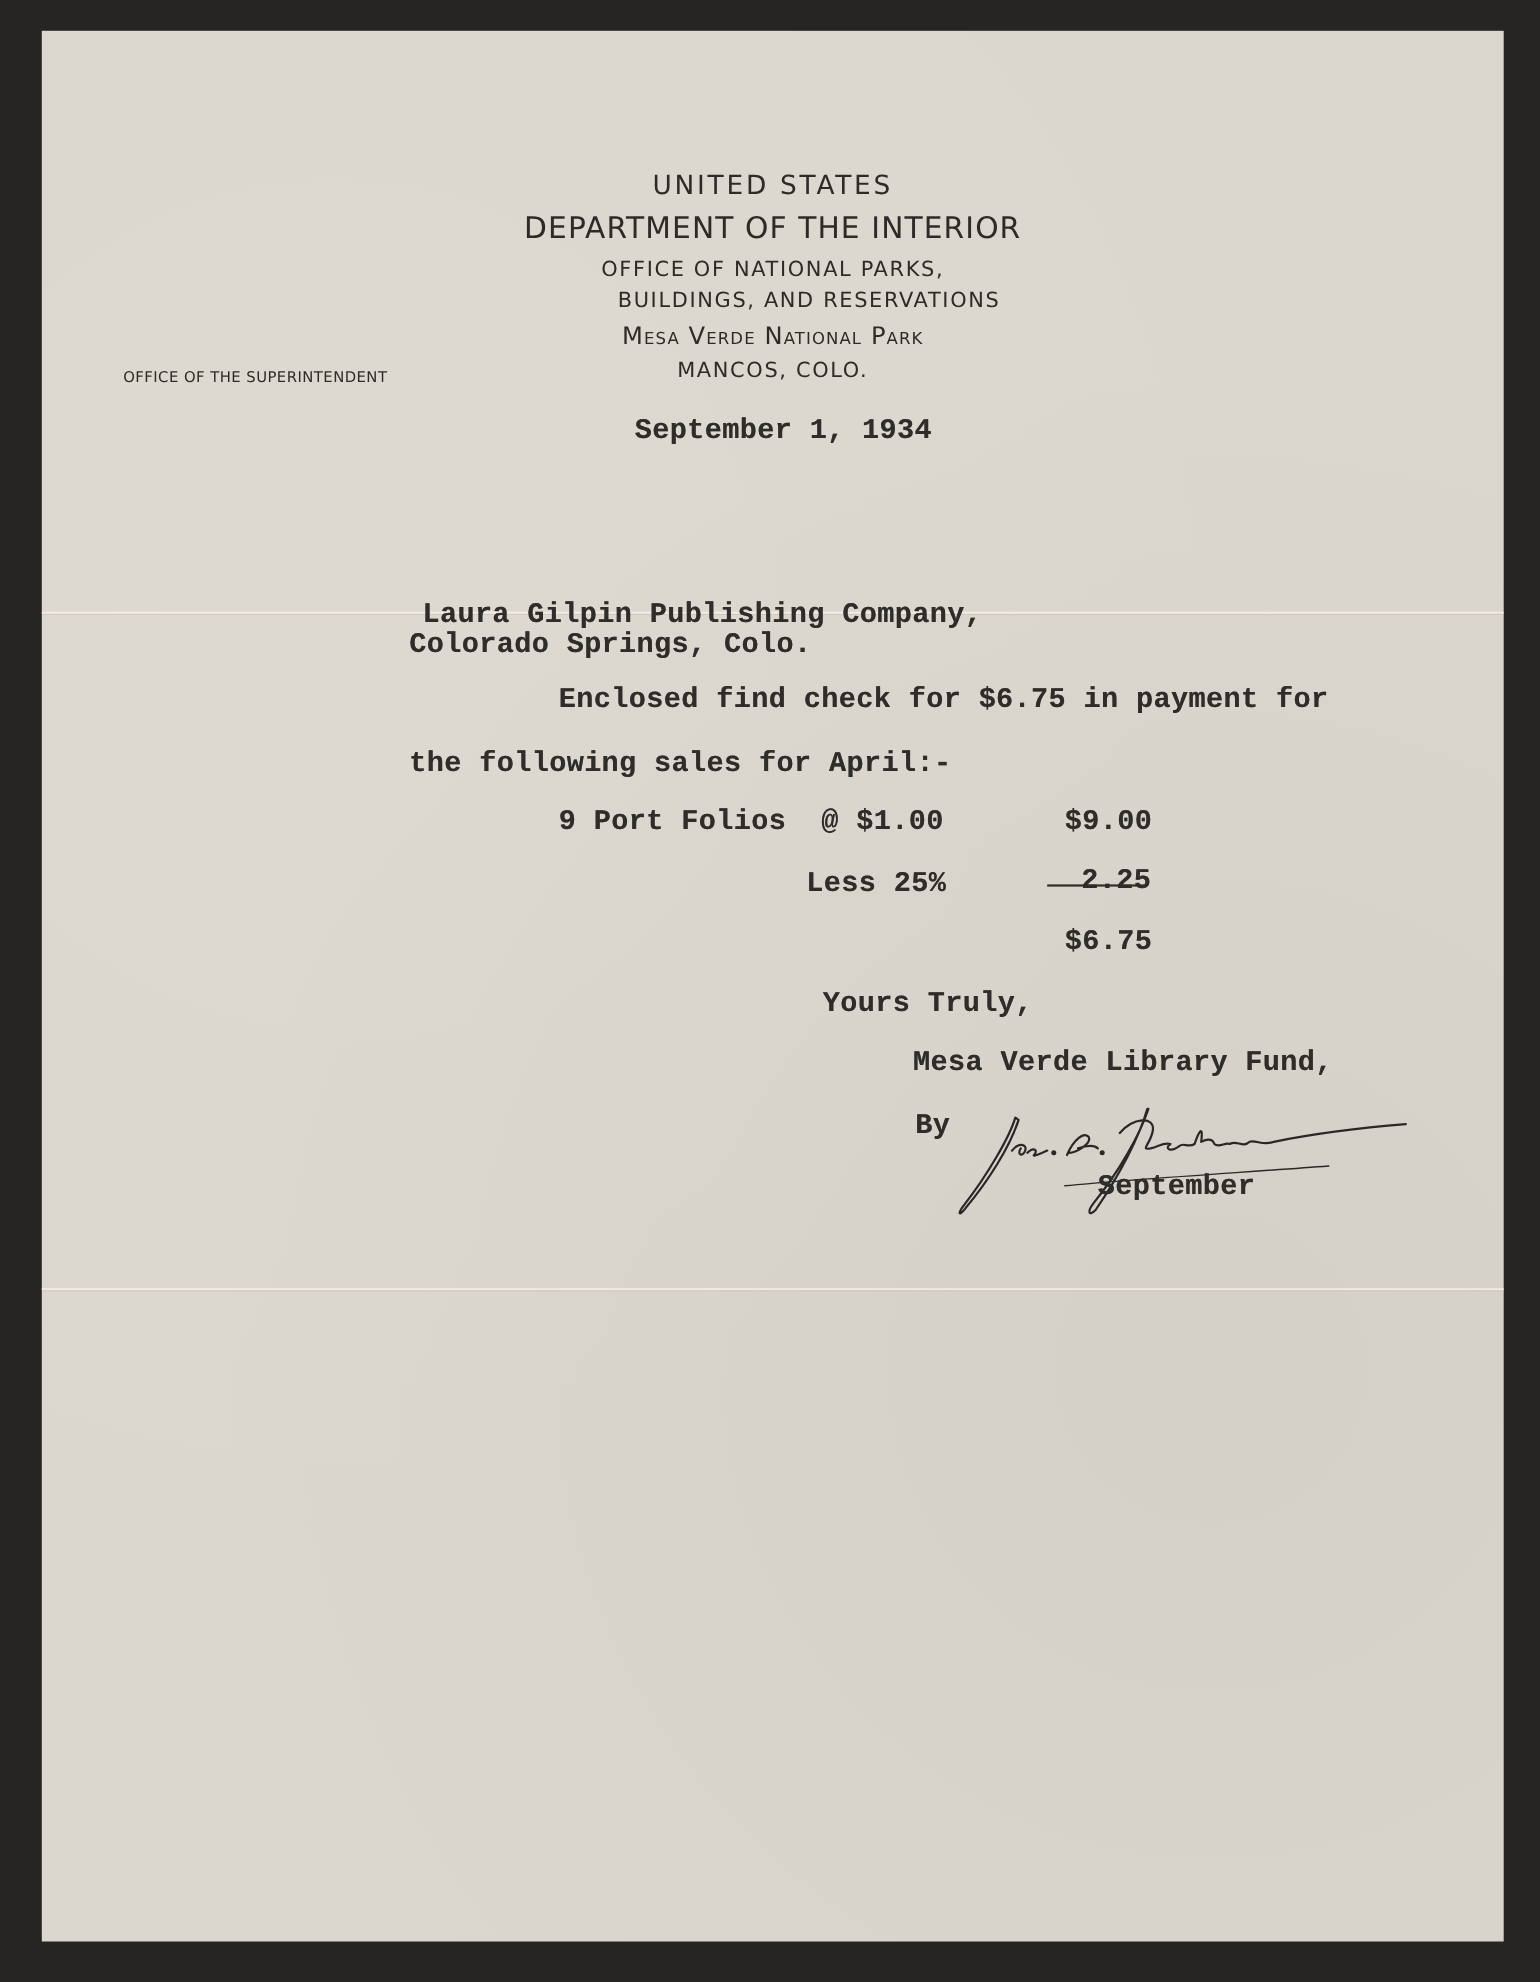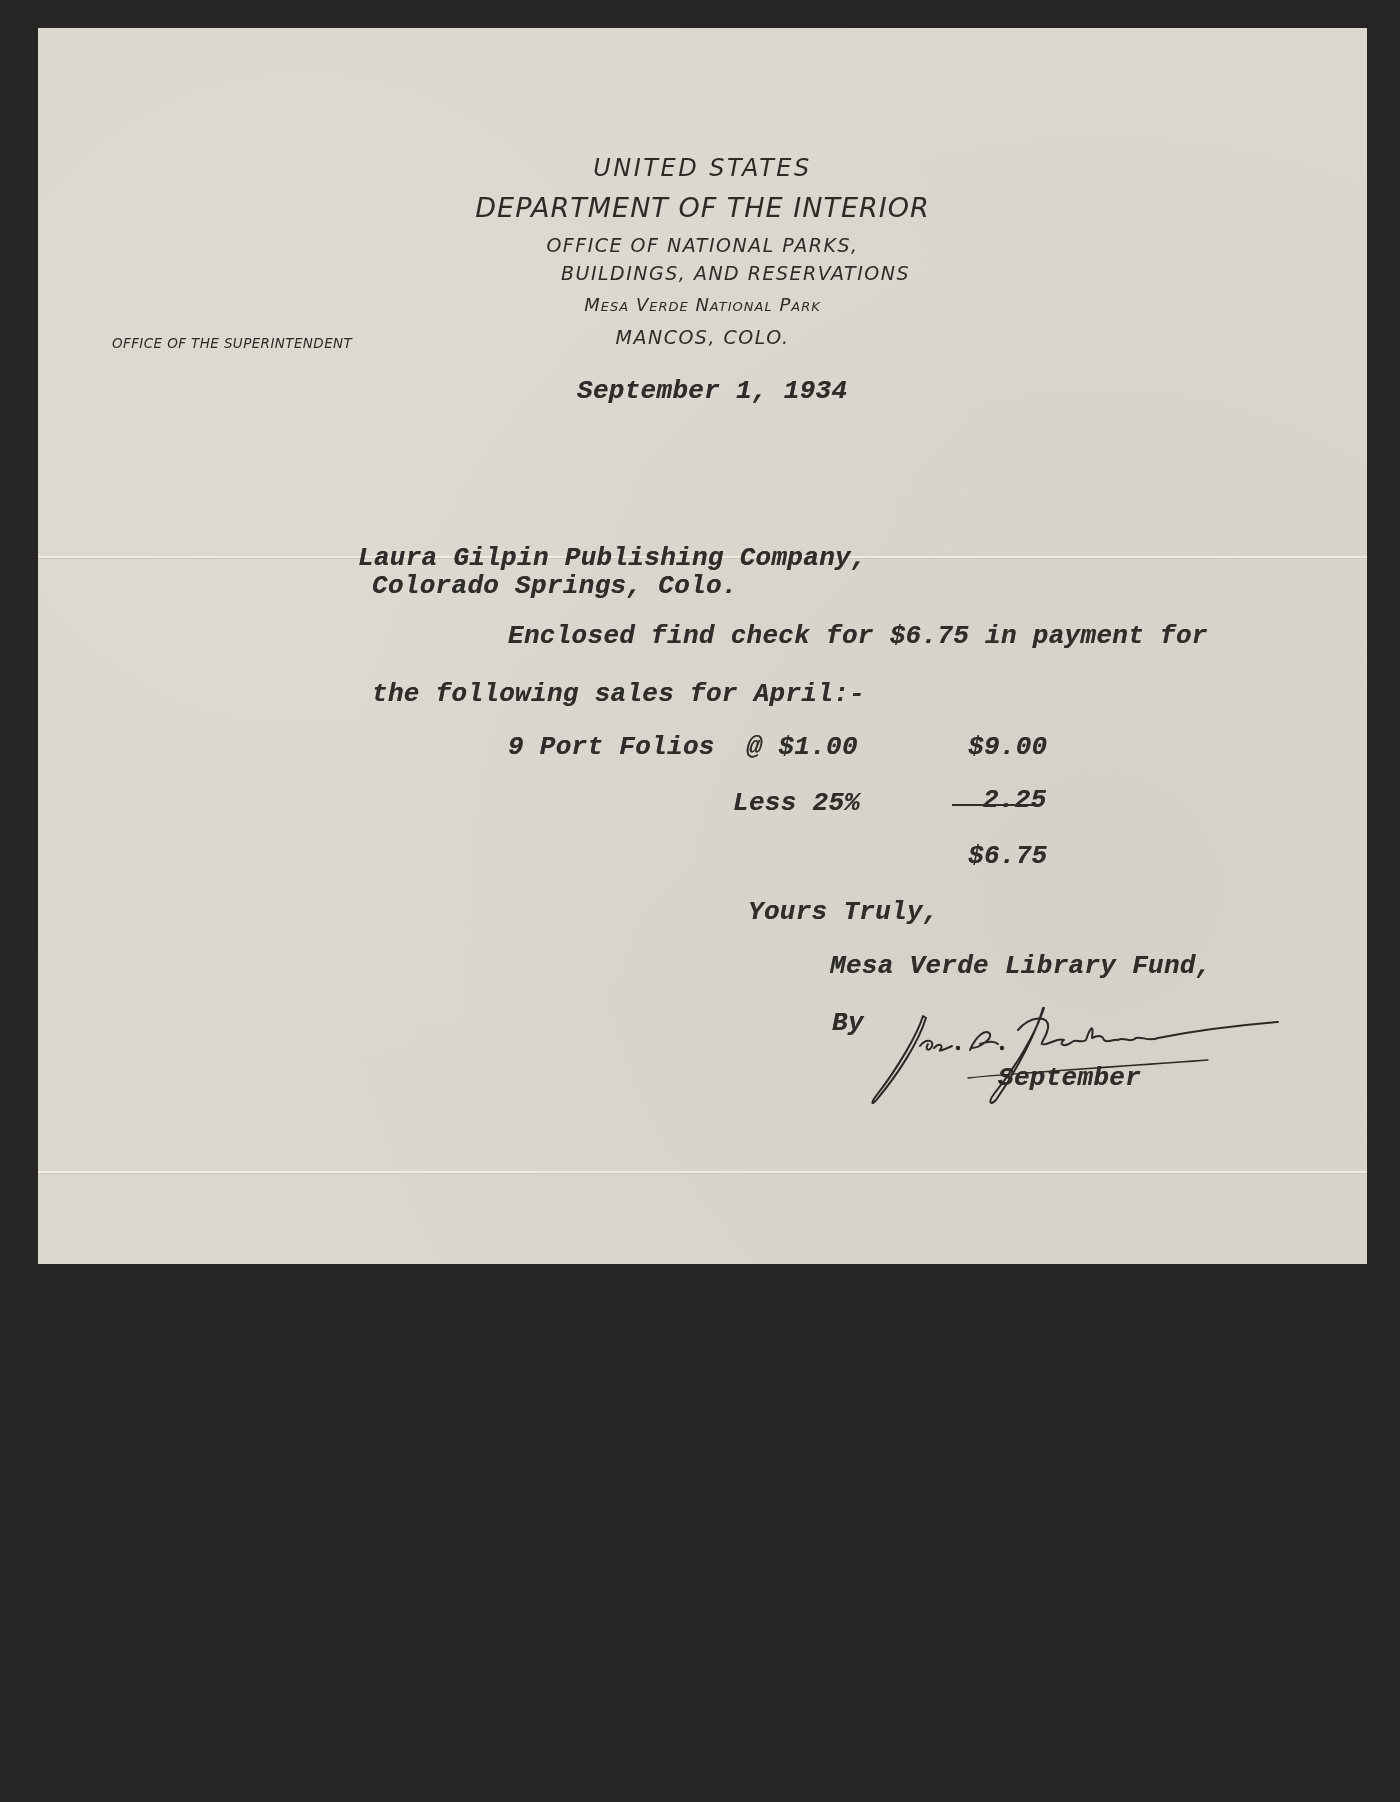--- a/index.html
+++ b/index.html
@@ -3,44 +3,43 @@
   <meta charset="utf-8">
   <style>
     html, body { margin: 0; padding: 0; }
     body {
       width: 1400px; height: 1802px;
       background: #262524;
       position: relative; overflow: hidden;
     }
     .paper {
       position: absolute; left: 38px; top: 28px;
-      width: 1329px; height: 1236px;
+      width: 1329px; height: 1737px;
       background: #dcd7ce;
       background-image:
         radial-gradient(circle at 20% 30%, rgba(255,255,255,0.05), transparent 60%),
         radial-gradient(circle at 80% 70%, rgba(0,0,0,0.03), transparent 60%);
-      font-style: italic;
     }
     .fold {
       position: absolute; left: 0; width: 100%; height: 2px;
       background: rgba(245,240,232,0.75);
       box-shadow: 0 1px 0 rgba(180,172,160,0.35);
     }
     .lh {
       position: absolute; left: 0; width: 100%;
       text-align: center;
       font-family: "DejaVu Sans", sans-serif;
       color: #2d2b28;
       letter-spacing: 1.5px;
     }
     .lh-us   { top: 126px; font-size: 24px; letter-spacing: 2.5px; }
     .lh-dept { top: 164px; font-size: 27px; letter-spacing: 1px; }
     .lh-off  { top: 206px; font-size: 19px; }
     .lh-bld  { top: 234px; font-size: 19px; margin-left: 33px; }
-    .lh-park { top: 266px; font-size: 18px; font-variant: small-caps; letter-spacing: 1px; }
+    .lh-park { top: 266px; font-size: 22px; font-variant: small-caps; letter-spacing: 1px; }
     .lh-city { top: 298px; font-size: 19px; }
     .superintendent {
       position: absolute; left: 74px; top: 307px;
       font-family: "DejaVu Sans", sans-serif;
       font-size: 13.5px; color: #2d2b28; letter-spacing: 0.4px;
     }
     .tw {
       position: absolute;
       font-family: "Liberation Mono", "DejaVu Sans Mono", monospace;
       font-size: 26px; color: #2f2d2a;
@@ -65,21 +64,21 @@
   <div class="lh lh-us">UNITED STATES</div>
   <div class="lh lh-dept">DEPARTMENT OF THE INTERIOR</div>
   <div class="lh lh-off">OFFICE OF NATIONAL PARKS,</div>
   <div class="lh lh-bld">BUILDINGS, AND RESERVATIONS</div>
   <div class="lh lh-park">Mesa Verde National Park</div>
   <div class="lh lh-city">MANCOS, COLO.</div>
   <div class="superintendent">OFFICE OF THE SUPERINTENDENT</div>
 
   <div class="tw" style="left:539px; top:348px;">September 1, 1934</div>
 
-  <div class="tw" style="left:320px; top:515px;">Laura Gilpin Publishing Company,</div>
+  <div class="tw" style="left:346px; top:515px;">Laura Gilpin Publishing Company,</div>
   <div class="tw" style="left:334px; top:543px;">Colorado Springs, Colo.</div>
 
   <div class="tw" style="left:470px; top:593px;">Enclosed find check for $6.75 in payment for</div>
   <div class="tw" style="left:334px; top:651px;">the following sales for April:-</div>
 
   <div class="tw" style="left:470px; top:704px;">9 Port Folios  @ $1.00</div>
   <div class="tw" style="left:930px; top:704px;">$9.00</div>
 
   <div class="tw" style="left:695px; top:760px;">Less 25%</div>
   <div class="tw" style="left:945px; top:757px;">2.25</div>

